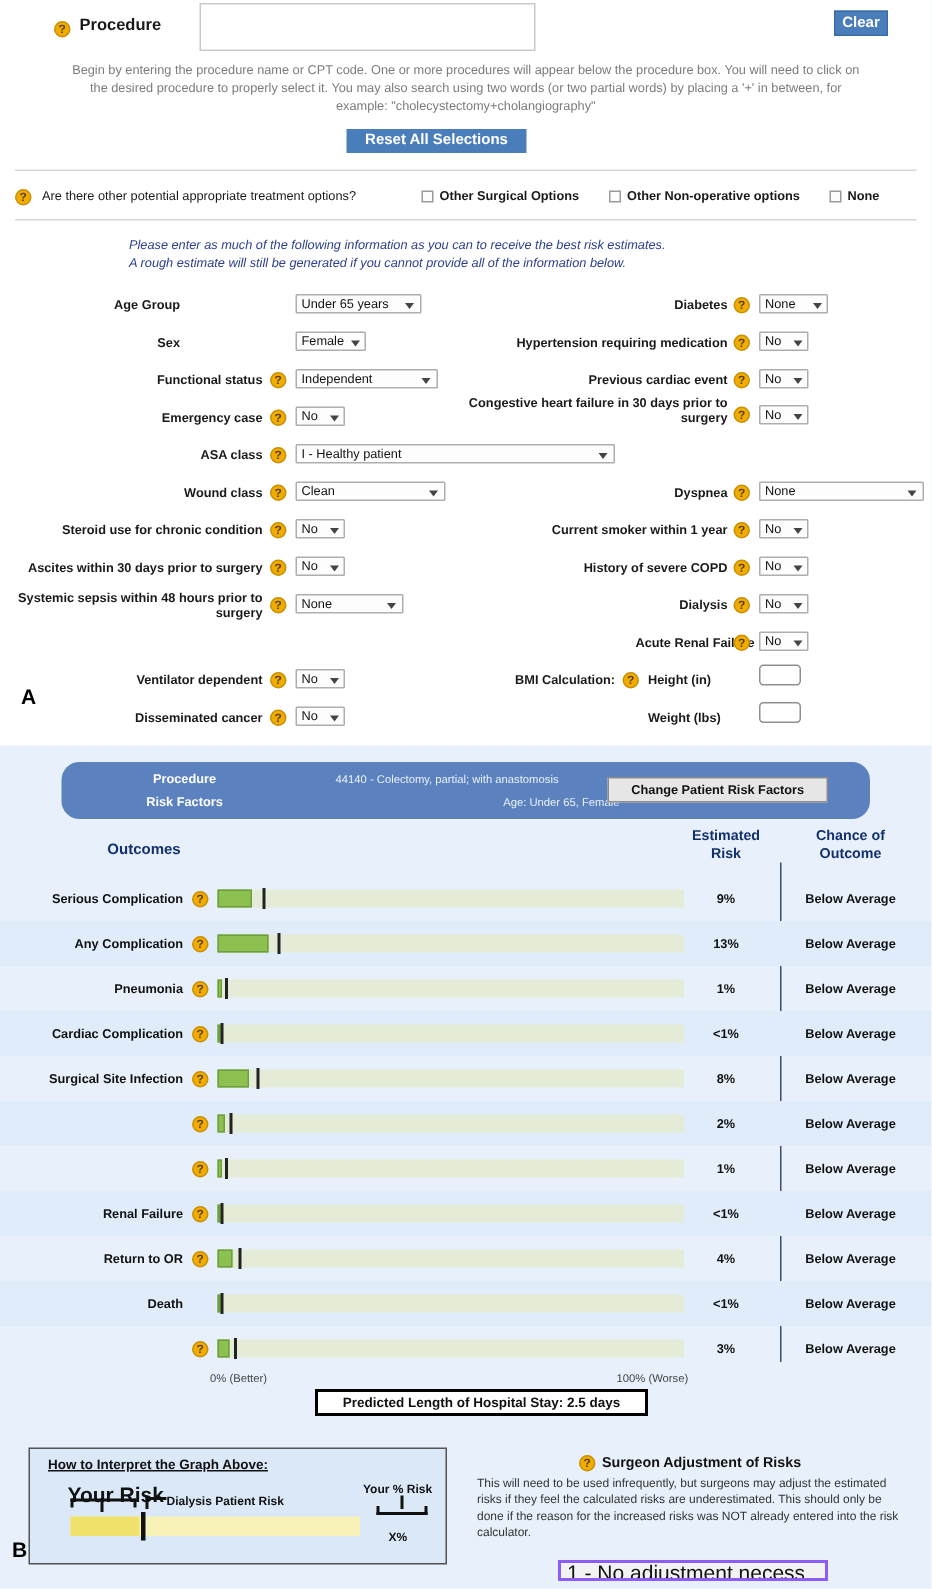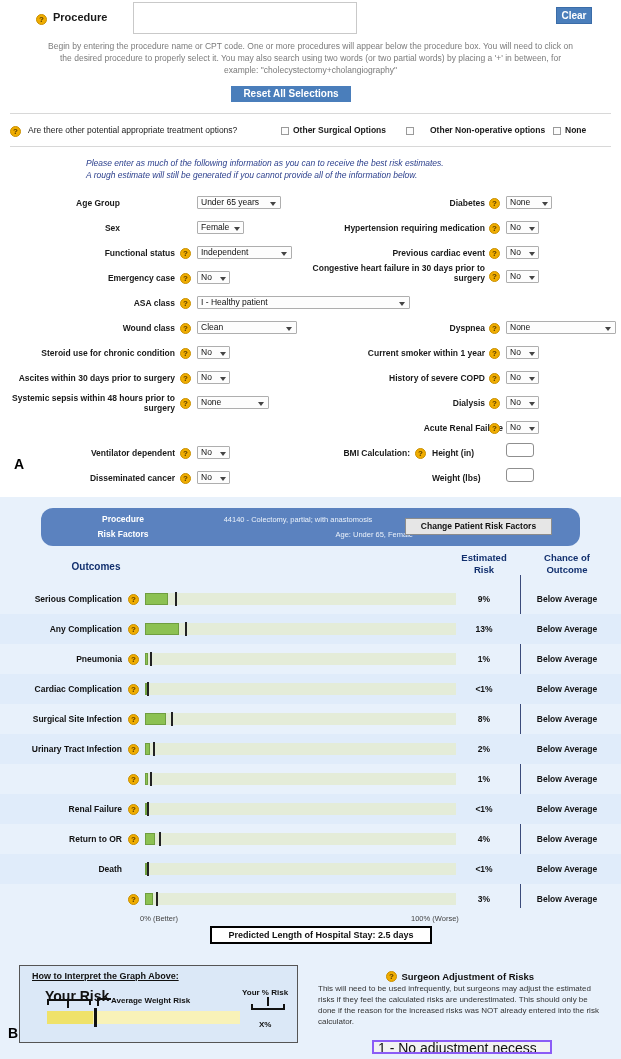--- a/index.html
+++ b/index.html
@@ -175,21 +175,21 @@
   <div class="reset-btn">Reset All Selections</div>
 
   <div class="hr-line" style="top:113px"></div>
 
   <div class="treat-row">
     <span class="help-icon treat-help">?</span>
     <span class="treat-q">Are there other potential appropriate treatment options?</span>
     <span class="cbx" style="left:281px"></span>
     <span class="cbx-lbl" style="left:293px">Other Surgical Options</span>
     <span class="cbx" style="left:406px"></span>
-    <span class="cbx-lbl" style="left:430px">Other Non-operative options</span>
+    <span class="cbx-lbl" style="left:418px">Other Non-operative options</span>
     <span class="cbx" style="left:553px"></span>
     <span class="cbx-lbl" style="left:565px">None</span>
   </div>
 
   <div class="hr-line" style="top:146px"></div>
 
   <div class="italic-note">
     <div>Please enter as much of the following information as you can to receive the best risk estimates.</div>
     <div>A rough estimate will still be generated if you cannot provide all of the information below.</div>
   </div>
@@ -369,21 +369,20 @@
         <div class="orow-lbl">Surgical Site Infection</div>
         <span class="help-icon orow-help">?</span>
         <div class="track">
           <div class="bar" style="width: 20.8px;"></div>
           <div class="tick" style="left: 26px;"></div>
         </div>
         <div class="orow-pct">8%</div>
         <div class="orow-chance">Below Average</div>
       </div>
       <div class="orow alt" style="top: 237px;">
-        <div class="orow-lbl">Urinary Tract Infection</div>
         <span class="help-icon orow-help">?</span>
         <div class="track">
           <div class="bar" style="width: 5.2px;"></div>
           <div class="tick" style="left: 8.32px;"></div>
         </div>
         <div class="orow-pct">2%</div>
         <div class="orow-chance">Below Average</div>
       </div>
       <div class="orow" style="top: 267px;">
         <span class="help-icon orow-help">?</span>
@@ -435,21 +434,21 @@
     </div>
 
   <div class="axis-left">0% (Better)</div>
   <div class="axis-right">100% (Worse)</div>
 
   <div class="los-box">Predicted Length of Hospital Stay: 2.5 days</div>
 
   <div class="interp-box">
     <div class="interp-title">How to Interpret the Graph Above:</div>
     <div class="ib-yourrisk">Your Risk</div>
-    <div class="ib-avg">Average Weight Risk</div>
+    <div class="ib-avg">Dialysis Patient Risk</div>
     <div class="ib-yourpct">Your % Risk</div>
     <div class="ib-brace-l"></div>
     <div class="ib-brace-l-stem"></div>
     <div class="ib-arrow-h"></div>
     <div class="ib-arrow-v"></div>
     <div class="ib-track"></div>
     <div class="ib-bar"></div>
     <div class="ib-tick"></div>
     <div class="ib-brace-r"></div>
     <div class="ib-brace-r-stem"></div>

